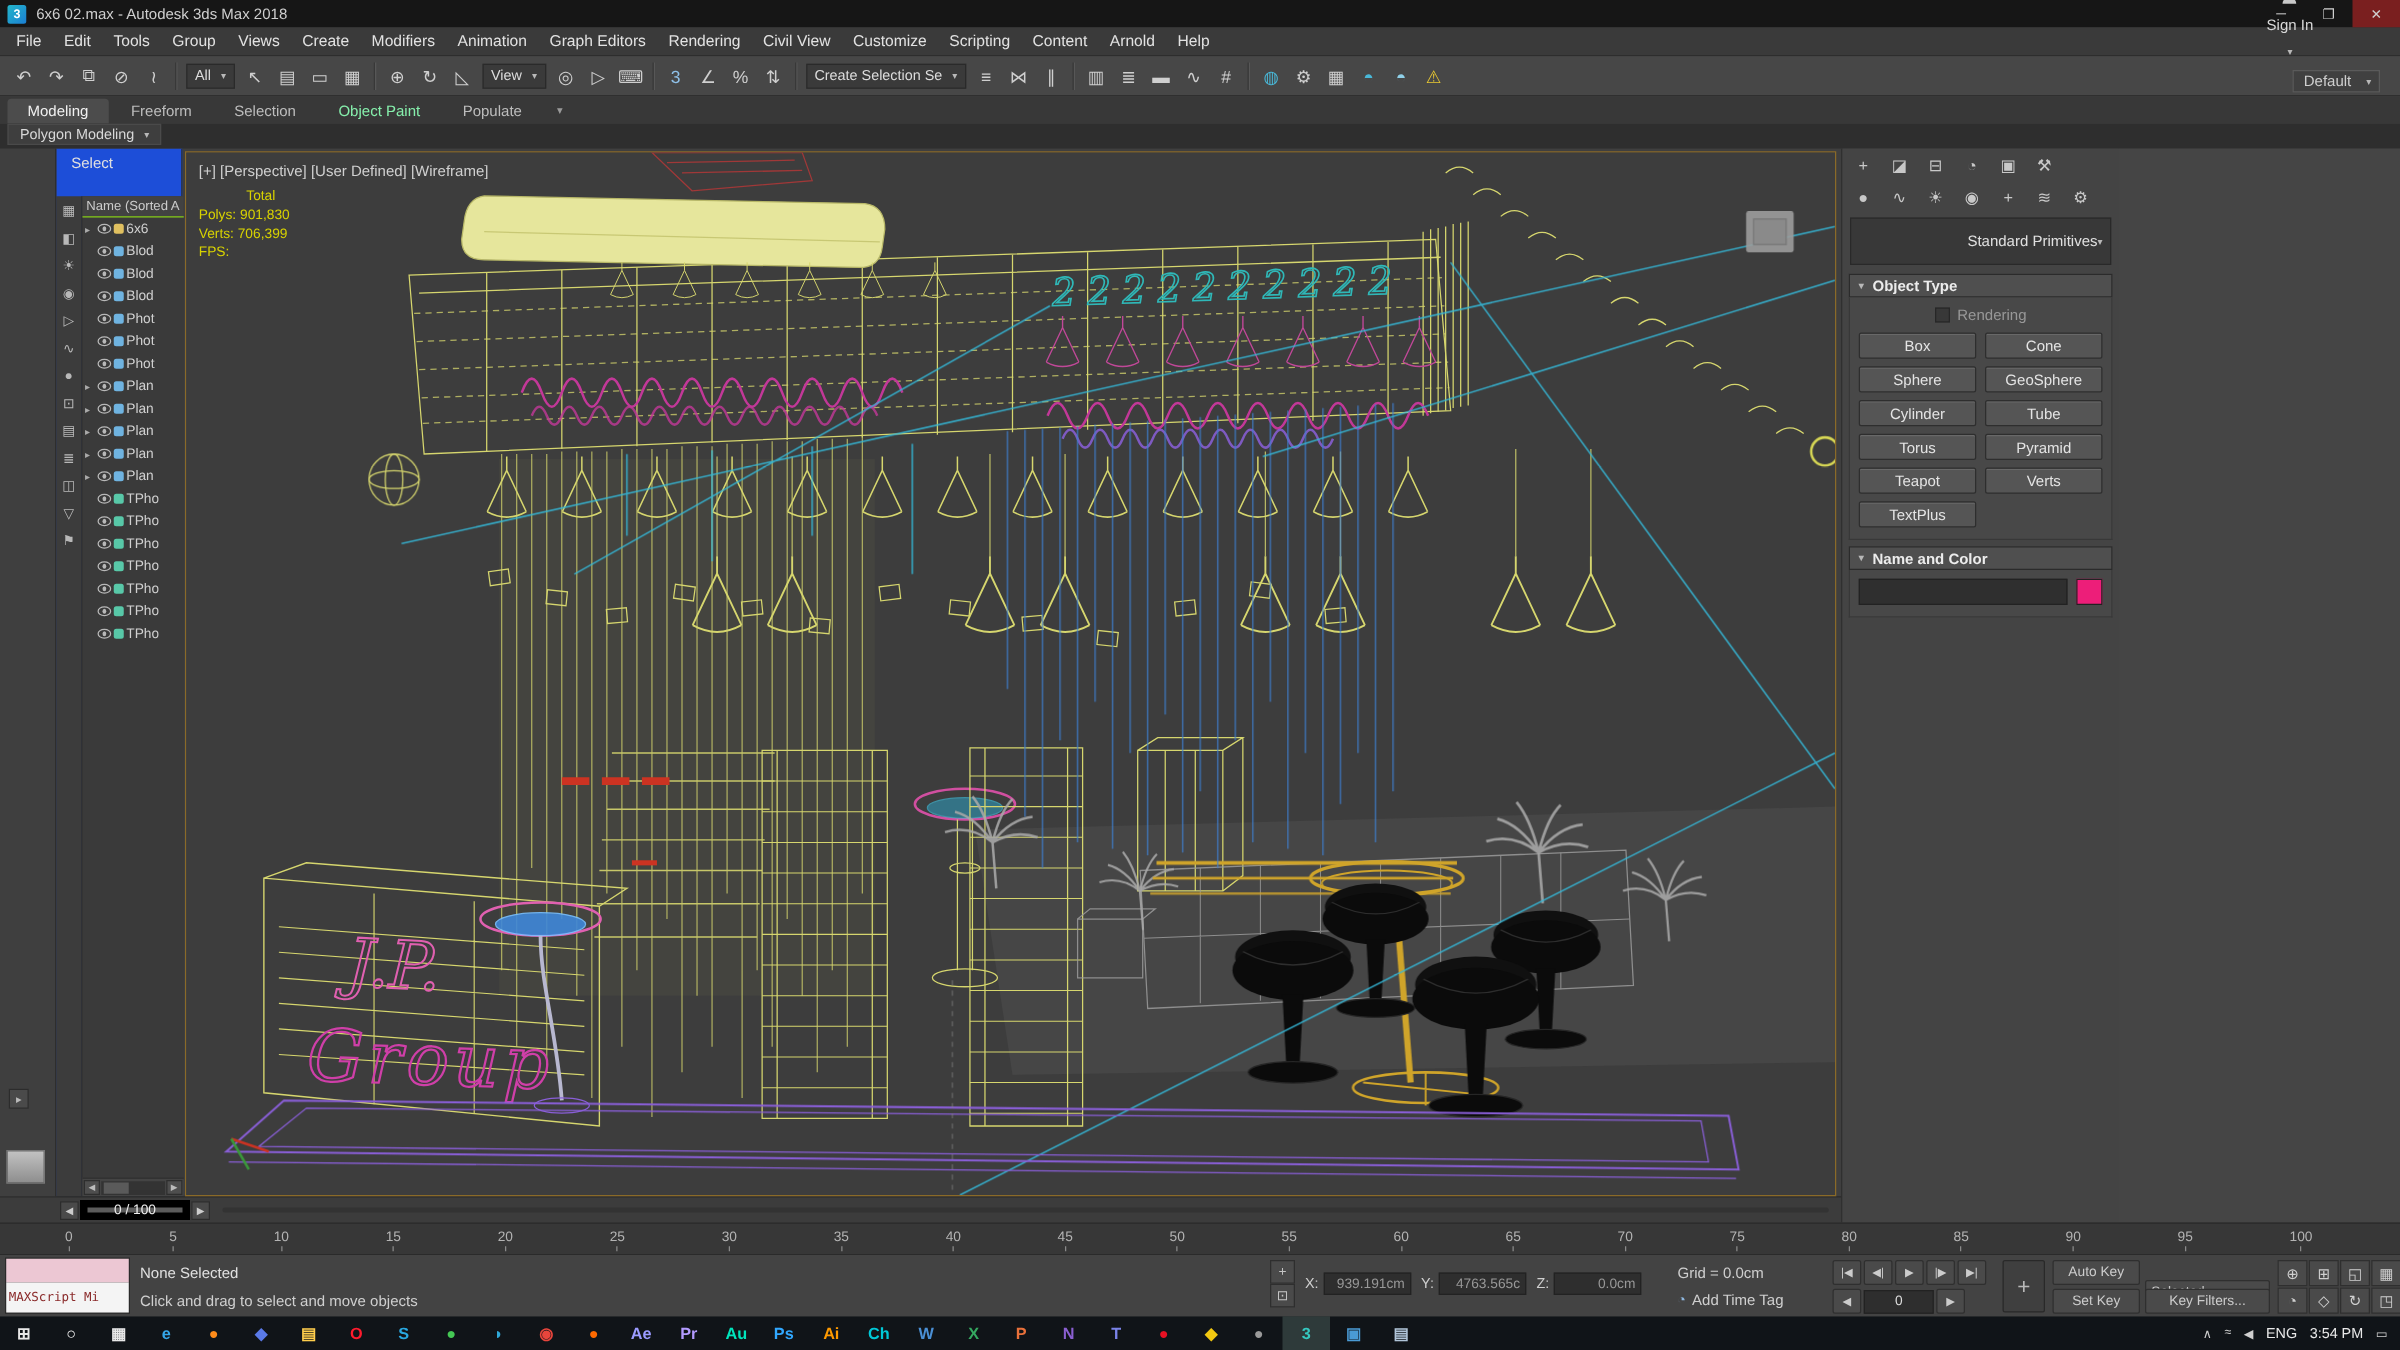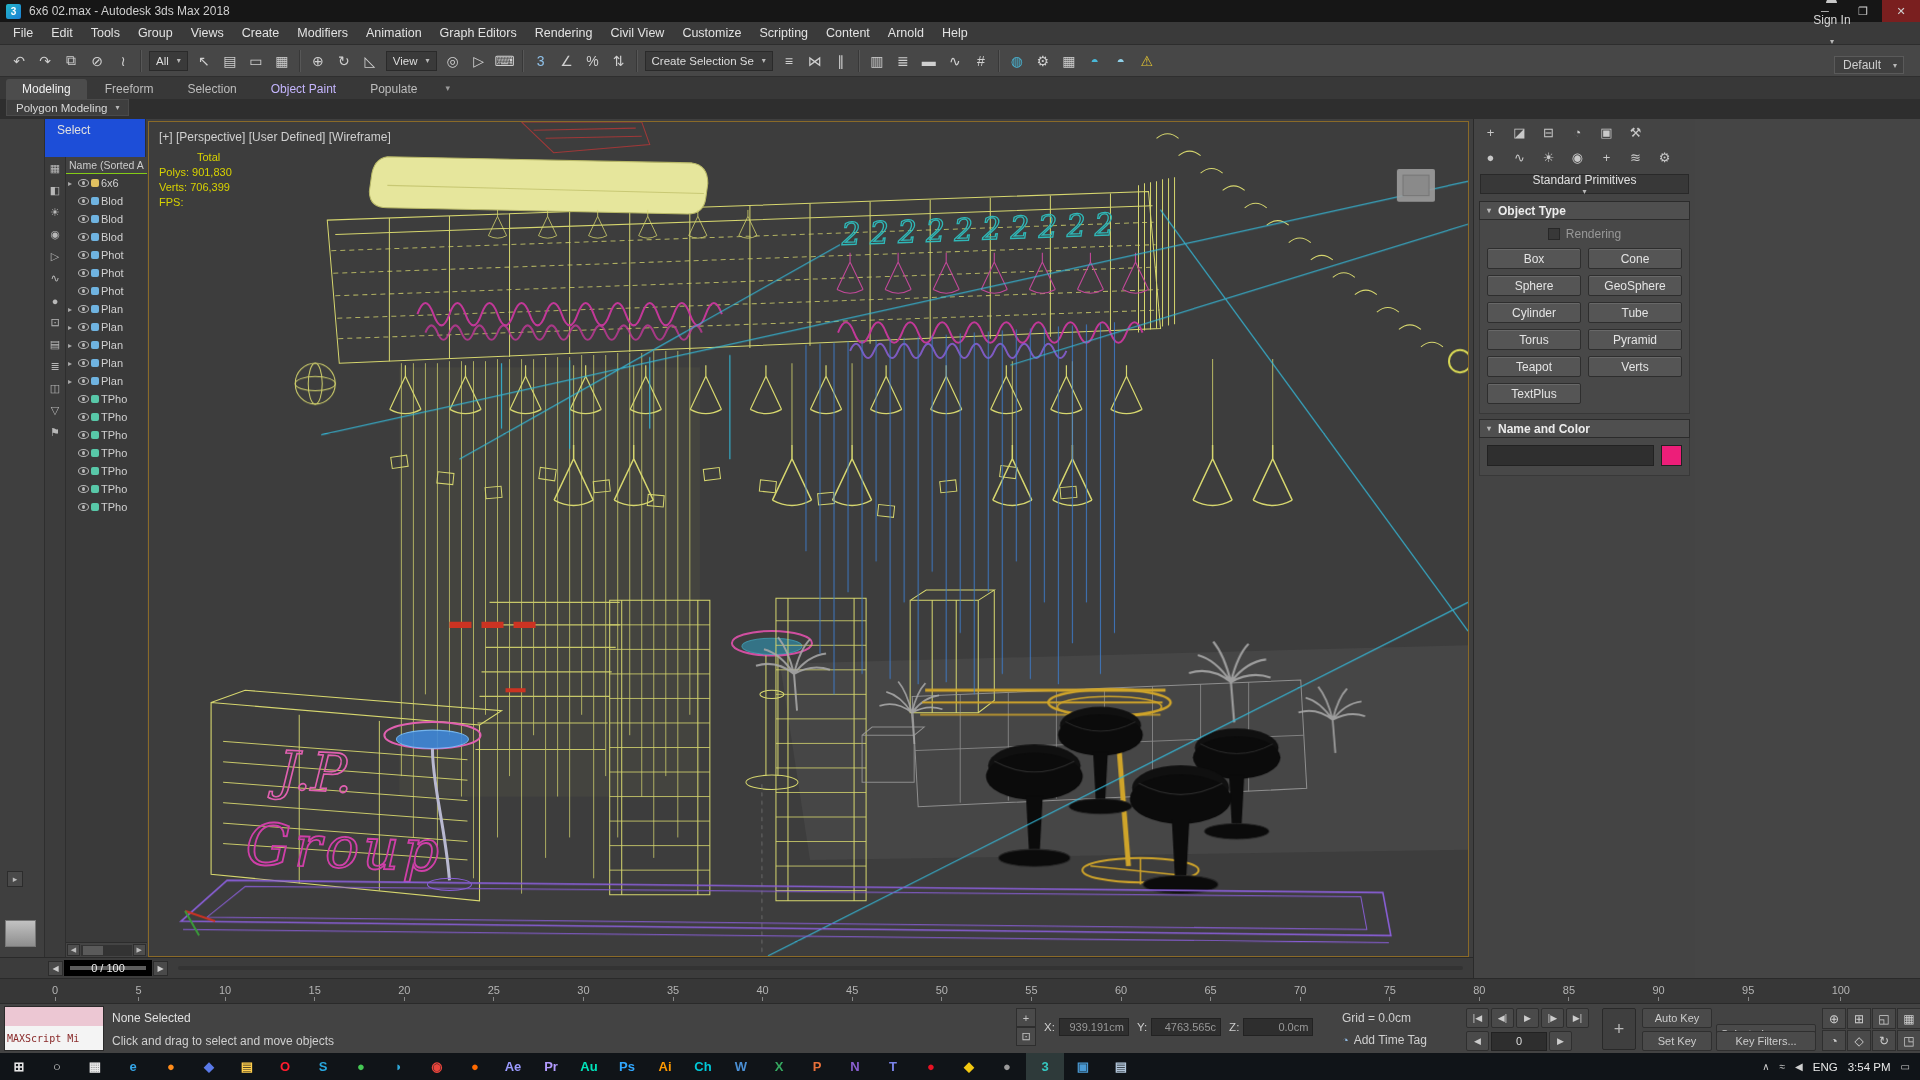--- a/index.html
+++ b/index.html
@@ -92,21 +92,21 @@
   .tick { display:flex; flex-direction:column; align-items:center; font-size:11px; color:#b4b4b4; }
   .tick-mark { width:1px; height:4px; background:#8a8a8a; margin-top:1px; }
 
   
   .cmd-panel { width:447px; background:#454545; border-left:1px solid #2a2a2a; display:flex; flex:0 0 auto; }
   .cmd-content { width:221px; display:flex; flex-direction:column; background:#444; }
   .cmd-empty { flex:1; background:#454545; }
   .cmd-tabs, .cmd-cats { display:flex; height:25px; align-items:center; padding:2px 3px 0; gap:2px; }
   .cmd-tab, .cmd-cat { width:27px; height:22px; display:flex; align-items:center; justify-content:center; font-size:13px; color:#c8c8c8; border-radius:2px; }
   .cmd-dd { margin:5px 6px 2px; height:20px; background:#383838; border:1px solid #292929; display:flex; align-items:center;
-            justify-content:center; padding:0 6px; font-size:12px; color:#e0e0e0;flex-direction:column; }
+            justify-content:flex-end; padding:18px 6px; font-size:12px; color:#e0e0e0; }
   .rollout { margin:5px 5px 0; }
   .rollout-h { height:19px; background:#4f4f4f; border:1px solid #2b2b2b; display:flex; align-items:center; gap:7px; padding:0 7px;
                font-size:12px; font-weight:bold; color:#ececec; }
   .rollout-h .dd-arrow { font-size:8px; }
   .rollout-b { background:#484848; border:1px solid #383838; border-top:none; padding:7px 7px 9px; }
   .autogrid-row { display:flex; align-items:center; justify-content:center; gap:6px; color:#989898; margin-bottom:7px; font-size:12px; }
   .checkbox { width:12px; height:12px; background:#383838; border:1px solid #272727; }
   .ot-grid { display:grid; grid-template-columns:1fr 1fr; gap:6px 7px; }
   .ot-btn { height:21px; background:#555; border:1px solid #2e2e2e; border-radius:2px; box-shadow:inset 0 1px 0 #686868;
             display:flex; align-items:center; justify-content:center; font-size:12px; color:#e4e4e4; }
@@ -265,21 +265,21 @@
         <span class="tb-icon" style="color: rgb(143, 208, 232);">◓</span>
         <span class="tb-icon" style="color: rgb(232, 200, 50);">⚠</span>
     </span>
   </div>
 
   <div class="ribbon-tabs">
     <span style="display:flex;gap:2px;align-items:flex-start;">
       <span class="ribbon-tab" style="background: rgb(76, 76, 76); color: rgb(240, 240, 240);">Modeling</span>
         <span class="ribbon-tab" style="background: transparent; color: rgb(189, 189, 189);">Freeform</span>
         <span class="ribbon-tab" style="background: transparent; color: rgb(189, 189, 189);">Selection</span>
-        <span class="ribbon-tab" style="background: transparent; color: #c4b5fd;">Object Paint</span>
+        <span class="ribbon-tab" style="background: transparent; color: #86efac;">Object Paint</span>
         <span class="ribbon-tab" style="background: transparent; color: rgb(189, 189, 189);">Populate</span>
     </span>
     <span class="ribbon-extra">▾</span>
   </div>
   <div class="ribbon-sub">
     <span class="subtab">
       <span>Polygon Modeling</span>
       <span class="dd-arrow">▾</span>
     </span>
   </div>

